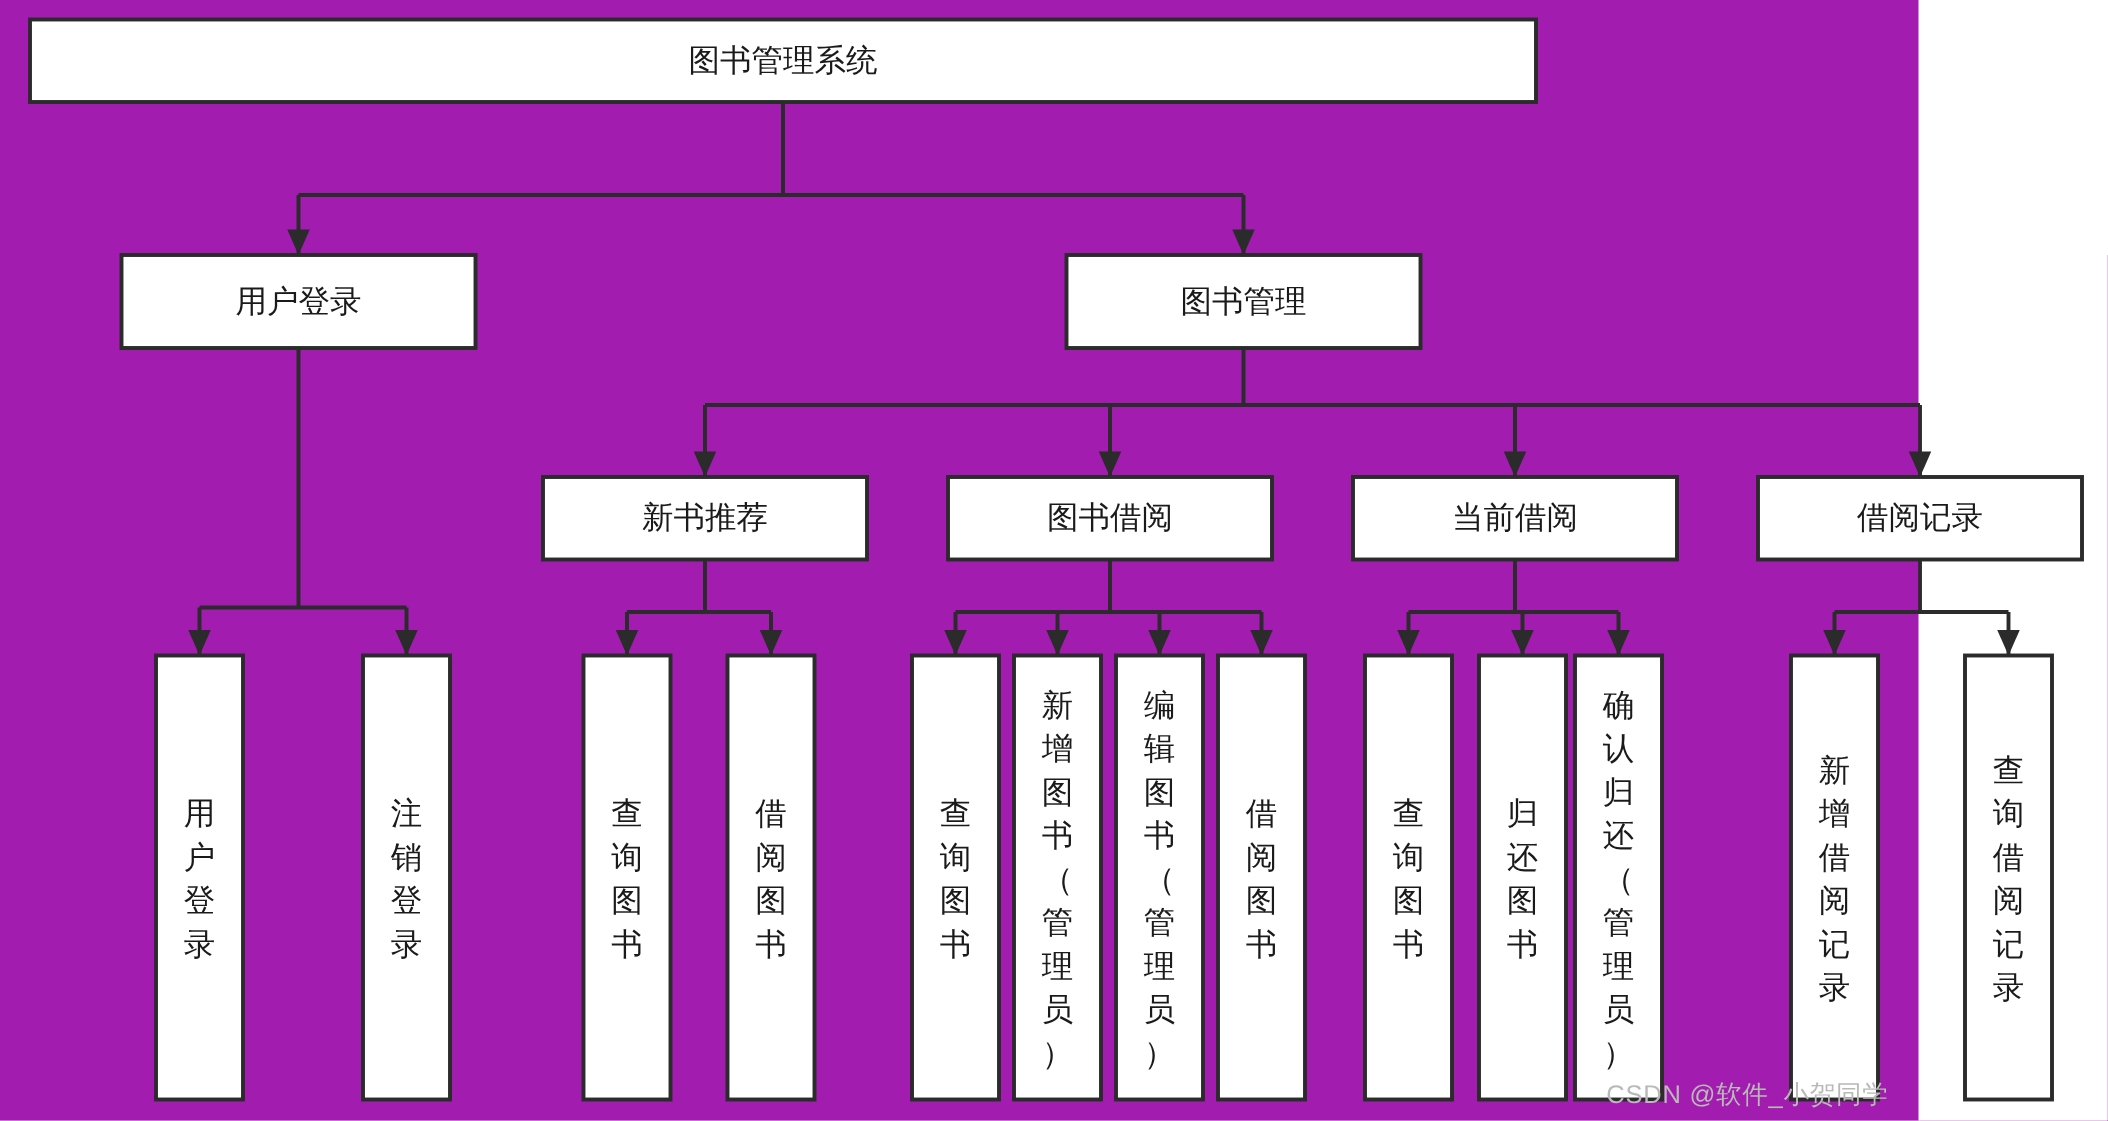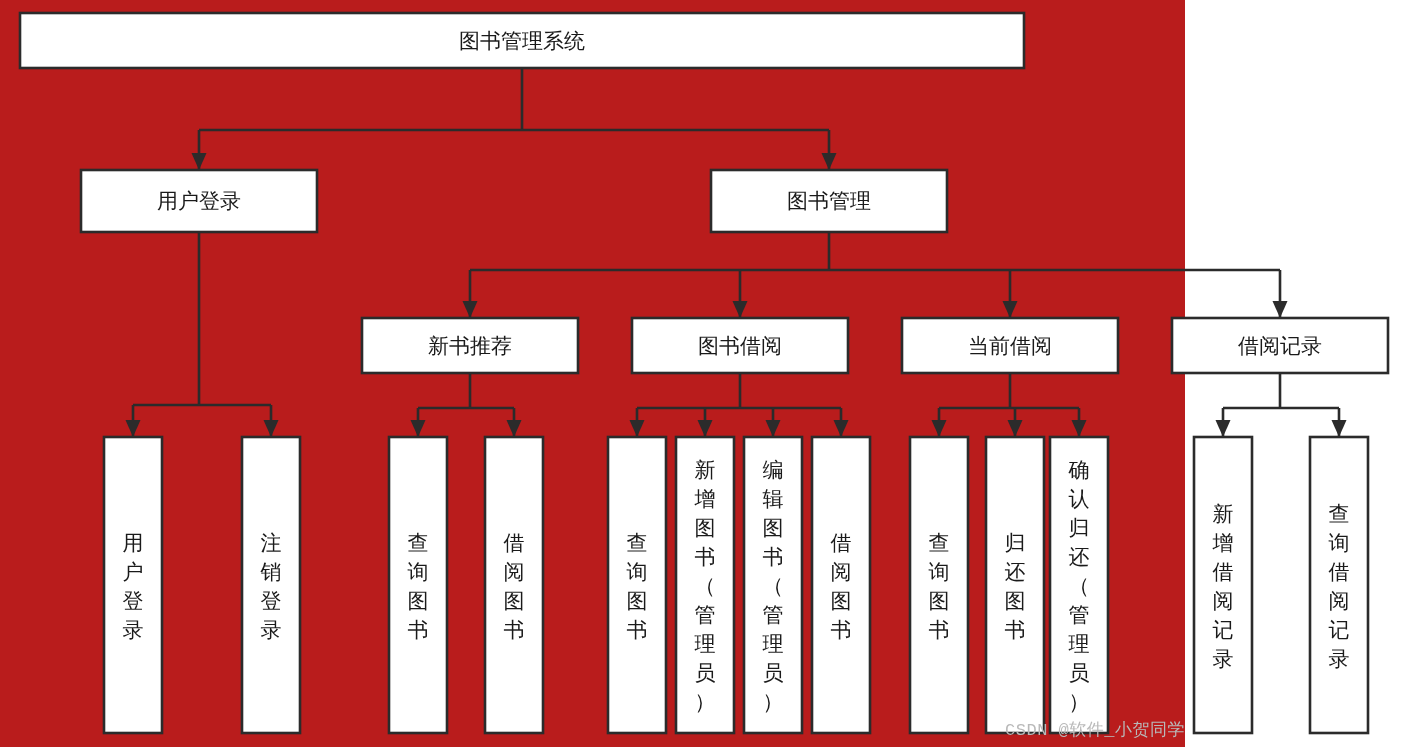--- a/index.html
+++ b/index.html
@@ -9,23 +9,23 @@
     background: #ffffff;
   }
   body {
     width: 1405px;
     height: 747px;
     overflow: hidden;
     font-family: "DejaVu Sans", "Liberation Sans", sans-serif;
   }
   #diagram-root {
     position: relative;
-    width: 1185px;
+    width: 1279px;
     height: 747px;
-    background: #b91c1c;
+    background: #a21caf;
   }
   svg#tree-svg {
     position: absolute;
     left: 0;
     top: 0;
     width: 1405px;
     height: 747px;
     display: block;
   }
   .node-box {
@@ -51,23 +51,23 @@
     dominant-baseline: middle;
   }
   .node-label-v {
     font-family: "DejaVu Sans", "Liberation Sans", sans-serif;
     font-size: 21px;
     fill: #1a1a1a;
     text-anchor: middle;
   }
   .watermark {
     position: absolute;
-    right: 0;
+    right: 20px;
     bottom: 6px;
-    font-family: Liberation Mono, monospace;
+    font-family: Liberation Sans, sans-serif;
     font-size: 17px;
     color: #b9b9b9;
     letter-spacing: 0.5px;
     white-space: nowrap;
     user-select: none;
   }
 </style>
 </head>
 <body>
 

